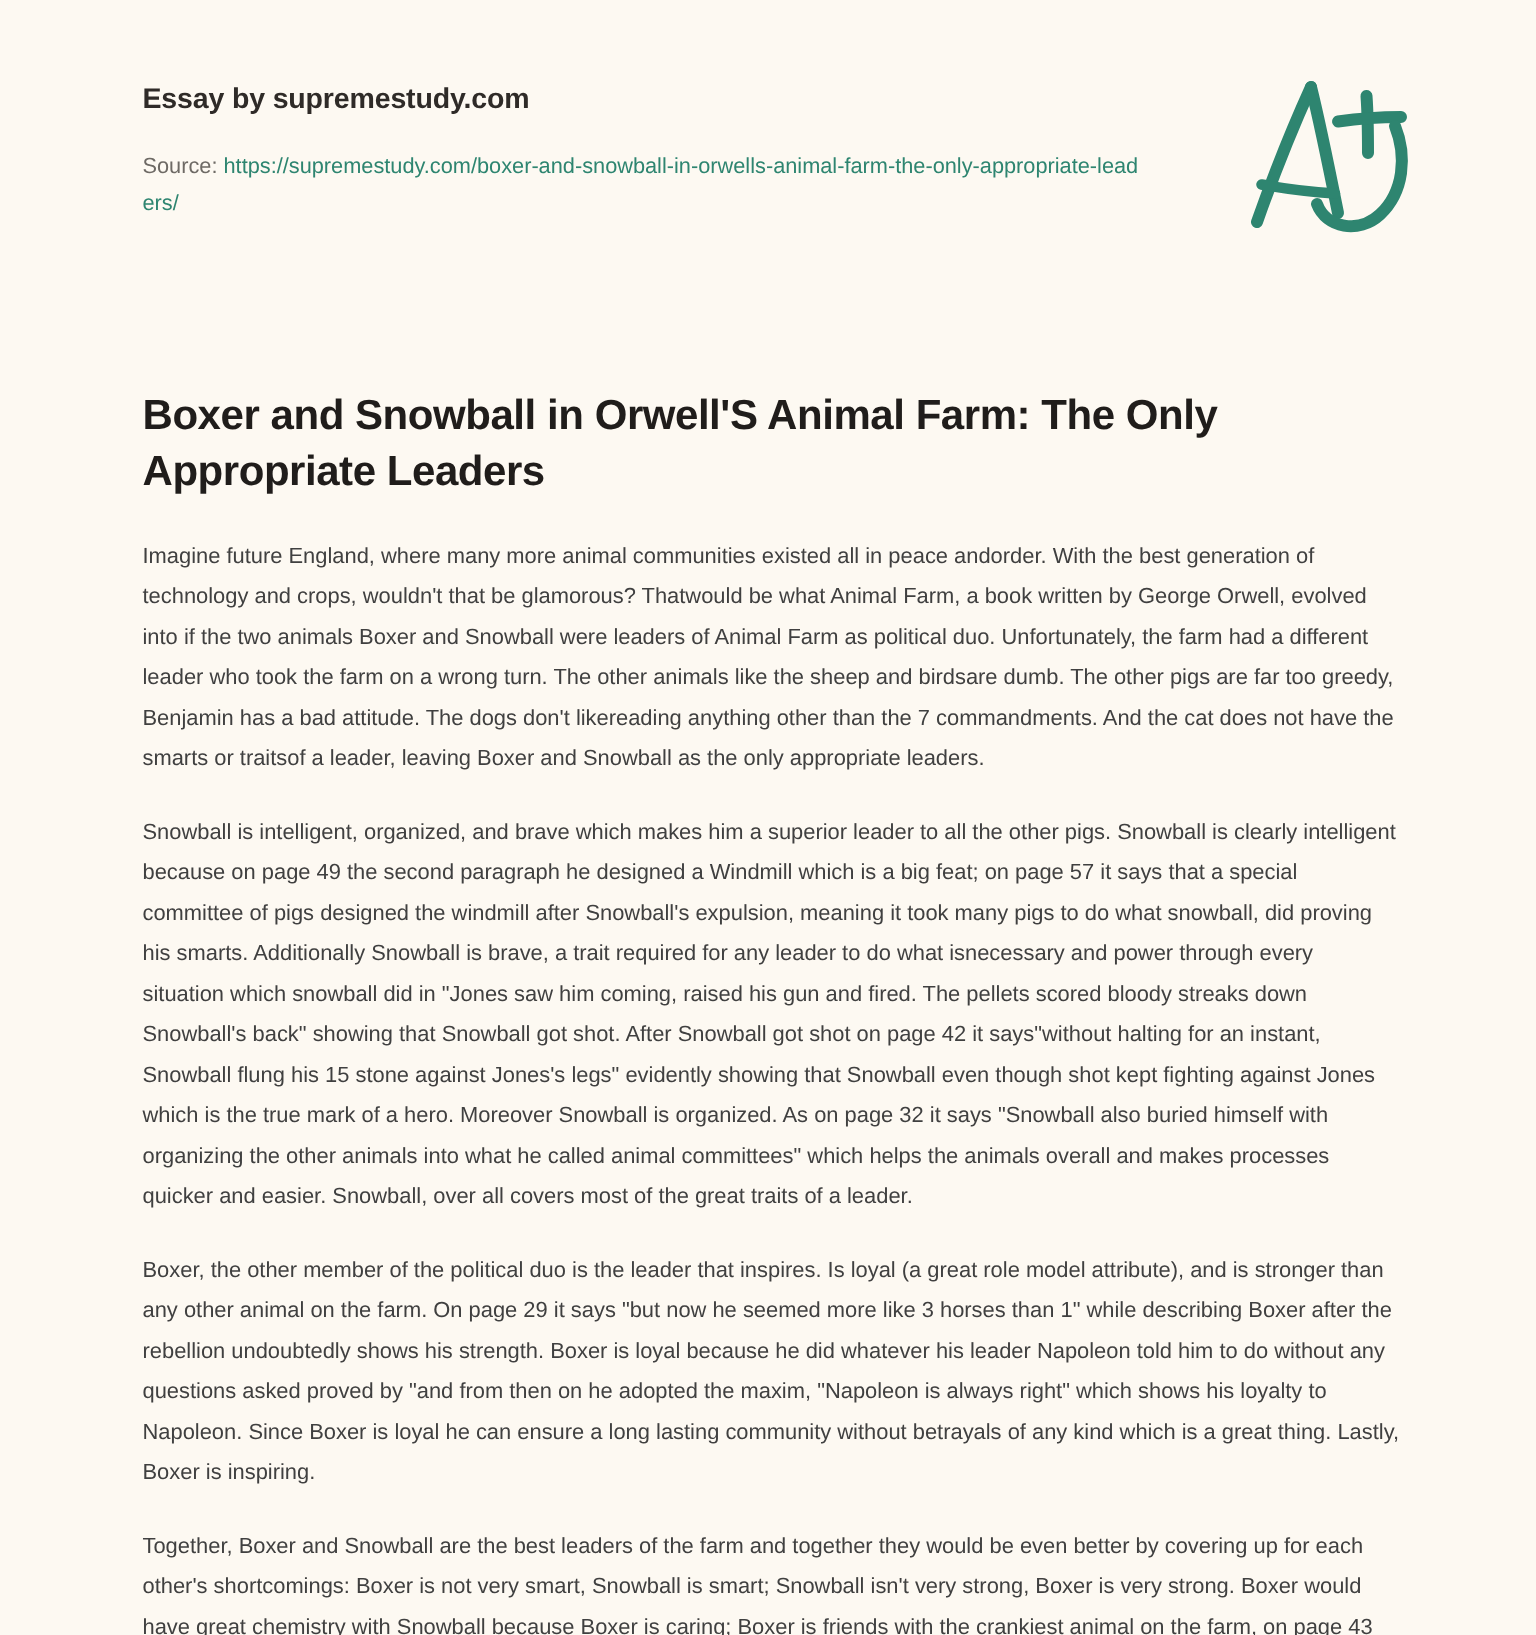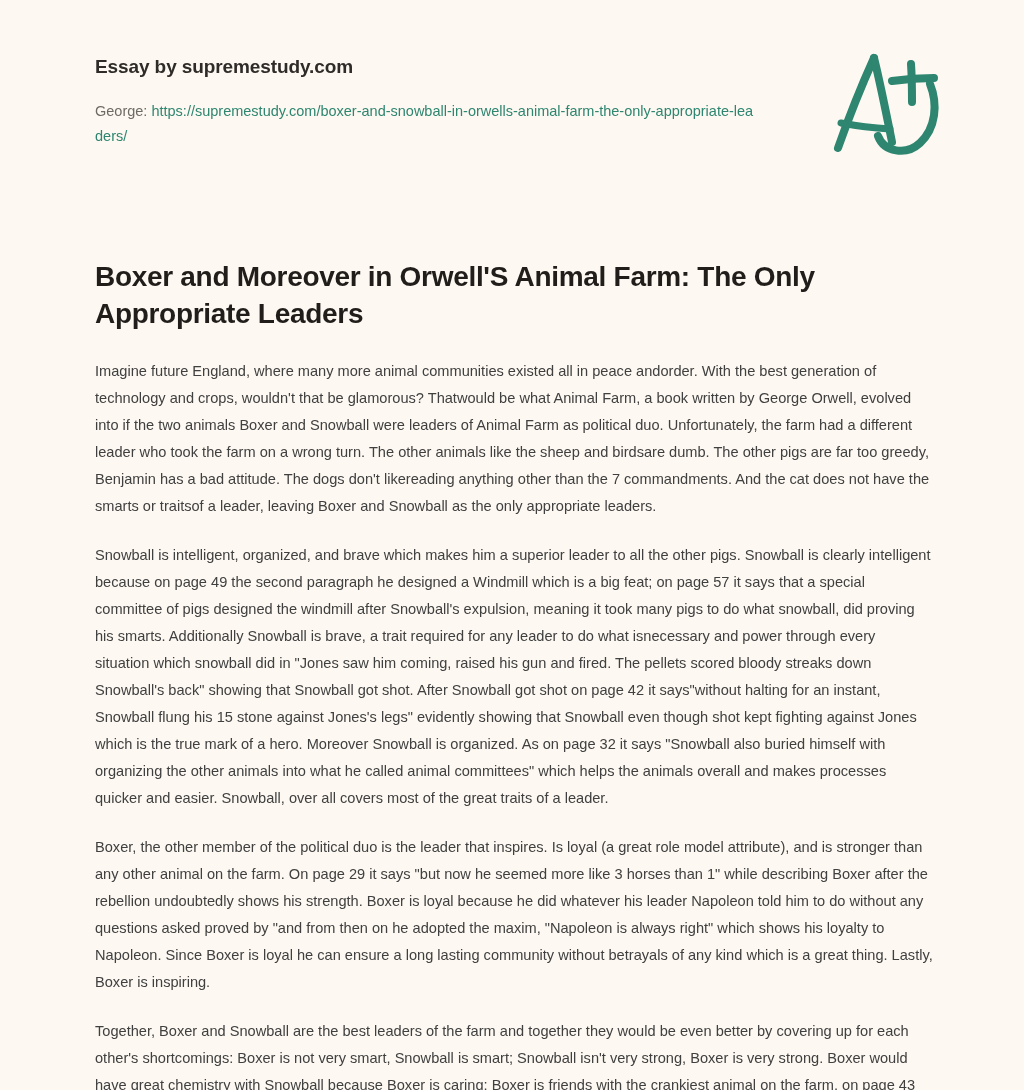--- a/index.html
+++ b/index.html
@@ -91,21 +91,21 @@
   }
 </style>
 </head>
 <body>
 
 <div class="page">
 
   <div class="header">
     <div class="header-title">Essay by supremestudy.com</div>
     <div class="header-source">
-      <span class="src-label">George:</span>
+      <span class="src-label">Source:</span>
       <span class="source-link">https://supremestudy.com/boxer-and-snowball-in-orwells-animal-farm-the-only-appropriate-leaders/</span>
     </div>
   </div>
 
   <div class="logo">
     <svg width="140" height="120" viewBox="0 0 140 120" aria-hidden="true">
       <g fill="none" stroke="#2e8570" stroke-linecap="round" stroke-linejoin="round">
 
         <path d="M62 10 C 52 32, 38 66, 26 100" stroke-width="8"></path>
 
@@ -116,21 +116,21 @@
         <path d="M99 16 C 100 30, 100 42, 100 54" stroke-width="8"></path>
 
         <path d="M80 33 C 94 31, 108 30, 122 30" stroke-width="8"></path>
 
         <path d="M118 36 C 126 56, 124 80, 108 95 C 94 108, 72 104, 66 88" stroke-width="8"></path>
       </g>
     </svg>
   </div>
 
   <div class="essay">
-    <h1 class="essay-title">Boxer and Moreover in Orwell'S Animal Farm: The Only Appropriate Leaders</h1>
+    <h1 class="essay-title">Boxer and Snowball in Orwell'S Animal Farm: The Only Appropriate Leaders</h1>
     <div class="essay-body">
       <p>Imagine future England, where many more animal communities existed all in peace andorder. With the best generation of technology and crops, wouldn't that be glamorous? Thatwould be what Animal Farm, a book written by George Orwell, evolved into if the two animals Boxer and Snowball were leaders of Animal Farm as political duo. Unfortunately, the farm had a different leader who took the farm on a wrong turn. The other animals like the sheep and birdsare dumb. The other pigs are far too greedy, Benjamin has a bad attitude. The dogs don't likereading anything other than the 7 commandments. And the cat does not have the smarts or traitsof a leader, leaving Boxer and Snowball as the only appropriate leaders.</p>
       <p>Snowball is intelligent, organized, and brave which makes him a superior leader to all the other pigs. Snowball is clearly intelligent because on page 49 the second paragraph he designed a Windmill which is a big feat; on page 57 it says that a special committee of pigs designed the windmill after Snowball's expulsion, meaning it took many pigs to do what snowball, did proving his smarts. Additionally Snowball is brave, a trait required for any leader to do what isnecessary and power through every situation which snowball did in "Jones saw him coming, raised his gun and fired. The pellets scored bloody streaks down Snowball's back" showing that Snowball got shot. After Snowball got shot on page 42 it says"without halting for an instant, Snowball flung his 15 stone against Jones's legs" evidently showing that Snowball even though shot kept fighting against Jones which is the true mark of a hero. Moreover Snowball is organized. As on page 32 it says "Snowball also buried himself with organizing the other animals into what he called animal committees" which helps the animals overall and makes processes quicker and easier. Snowball, over all covers most of the great traits of a leader.</p>
       <p>Boxer, the other member of the political duo is the leader that inspires. Is loyal (a great role model attribute), and is stronger than any other animal on the farm. On page 29 it says "but now he seemed more like 3 horses than 1" while describing Boxer after the rebellion undoubtedly shows his strength. Boxer is loyal because he did whatever his leader Napoleon told him to do without any questions asked proved by "and from then on he adopted the maxim, "Napoleon is always right" which shows his loyalty to Napoleon. Since Boxer is loyal he can ensure a long lasting community without betrayals of any kind which is a great thing. Lastly, Boxer is inspiring.</p>
       <p>Together, Boxer and Snowball are the best leaders of the farm and together they would be even better by covering up for each other's shortcomings: Boxer is not very smart, Snowball is smart; Snowball isn't very strong, Boxer is very strong. Boxer would have great chemistry with Snowball because Boxer is caring; Boxer is friends with the crankiest animal on the farm, on page 43 Boxer says "he is</p>
     </div>
   </div>
 
 </div>
 

